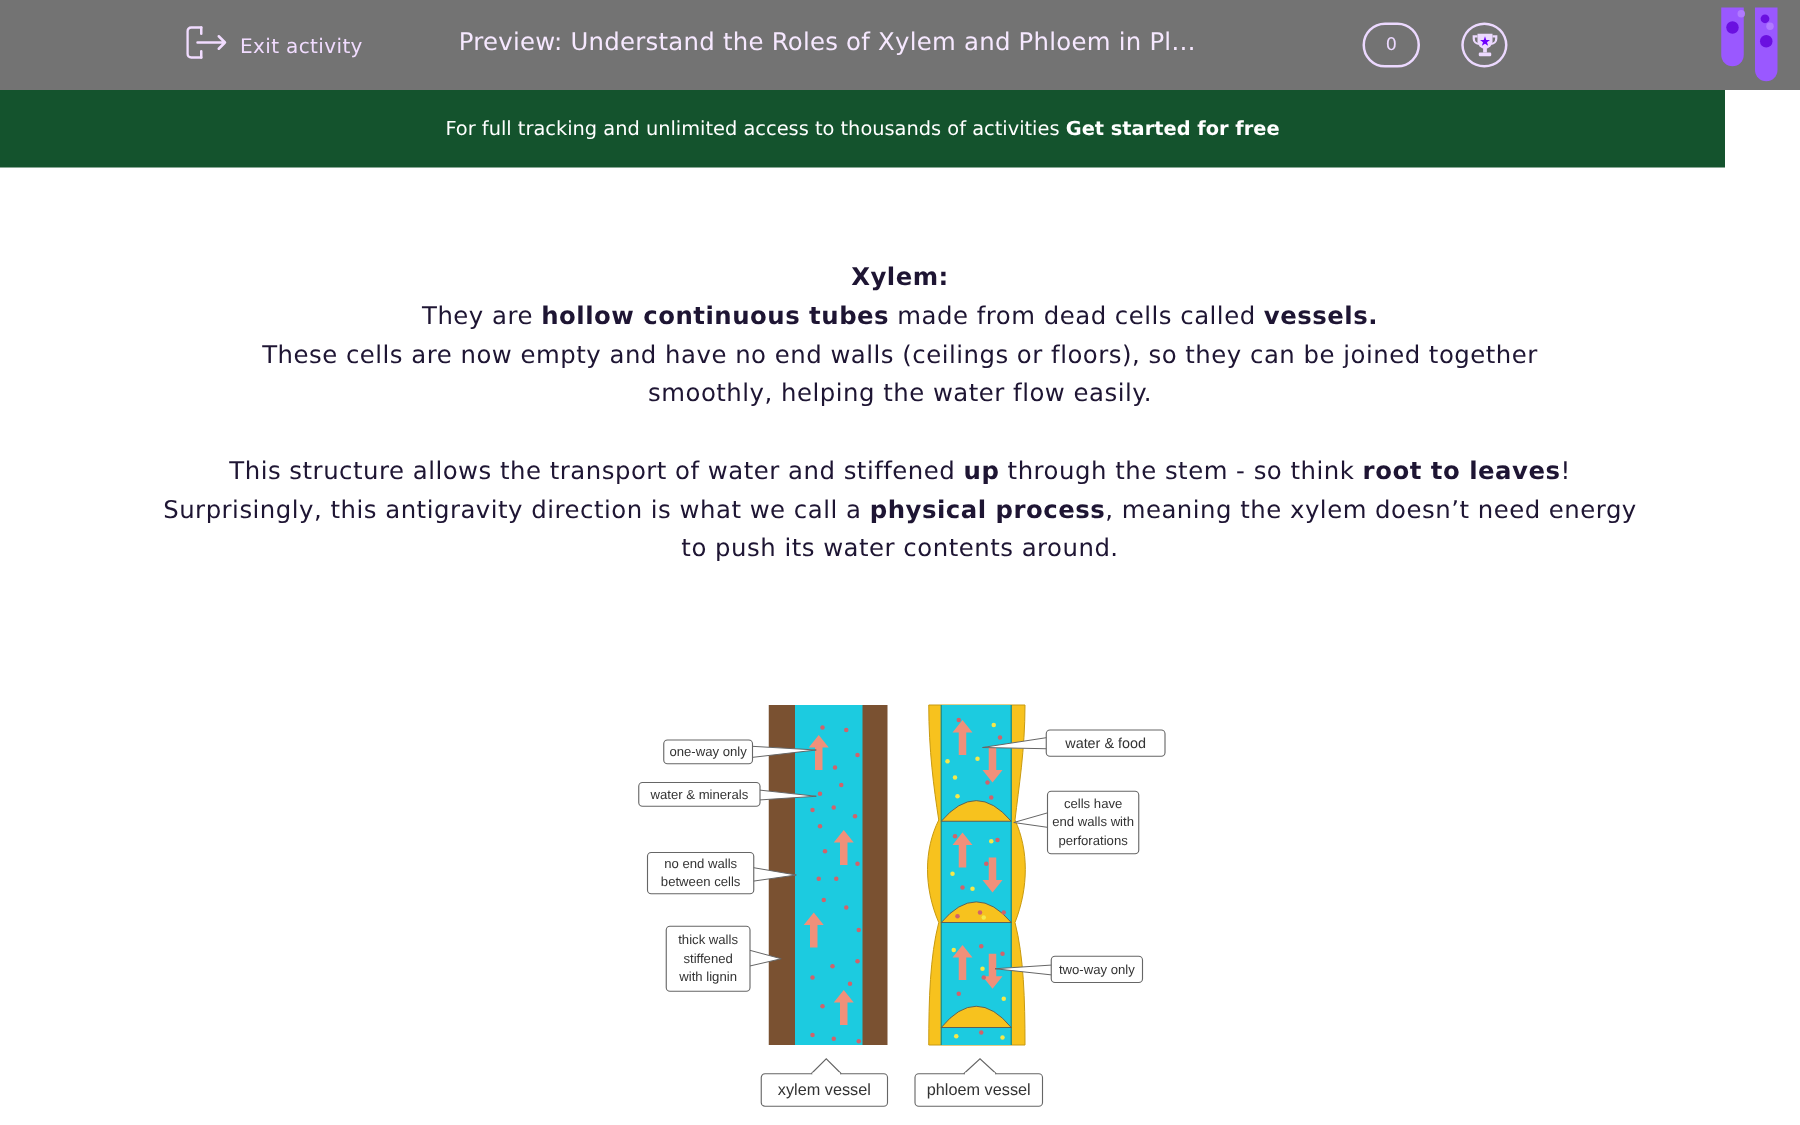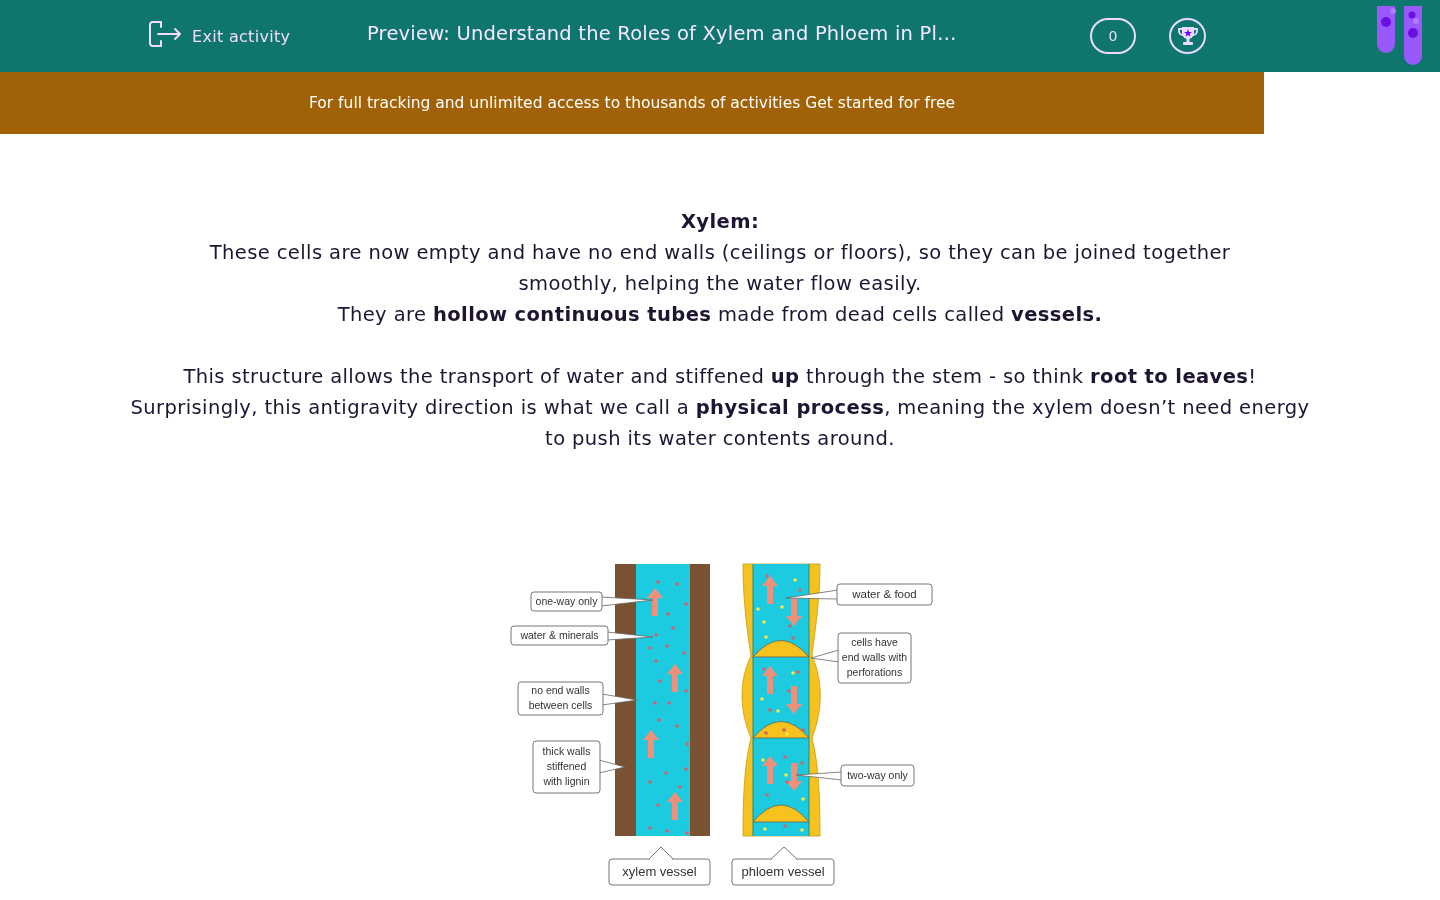--- a/index.html
+++ b/index.html
@@ -1,29 +1,29 @@
 <!DOCTYPE html>
 <html><head>
 <meta charset="utf-8">
 <style>
   * { box-sizing: border-box; margin: 0; padding: 0; }
   html, body { width: 1440px; height: 900px; overflow: hidden; background: #ffffff; }
   body { font-family: "DejaVu Sans", sans-serif; color: #1e1533; position: relative; }
 
-  .topbar { position: absolute; left: 0; top: 0; width: 1440px; height: 72px; background: #0f766e; }
+  .topbar { position: absolute; left: 0; top: 0; width: 1440px; height: 72px; background: #737373; }
   .exit-btn { position: absolute; left: 149px; top: 22px; height: 28px; display: flex; align-items: center; gap: 10px; color: #f1dcff; cursor: pointer; }
   .exit-btn svg { width: 33px; height: 28px; }
   .exit-label { font-size: 16px; letter-spacing: 0.3px; color: #f1dcff; }
   .title { position: absolute; left: 367px; top: 22px; font-size: 19.5px; color: #f6e8ff; letter-spacing: 0.2px; white-space: nowrap; }
   .score-pill { position: absolute; left: 1090px; top: 18px; width: 46px; height: 36px; border: 2px solid #ecd9ff; border-radius: 18px; color: #ecd9ff; font-size: 14px; display: flex; align-items: center; justify-content: center; }
   .trophy-btn { position: absolute; left: 1169px; top: 18px; width: 37px; height: 36px; border: 2.5px solid #ecd9ff; border-radius: 50%; display: flex; align-items: center; justify-content: center; cursor: pointer; }
   .logo-tubes { position: absolute; left: 1374px; top: 4px; width: 52px; height: 62px; }
 
-  .promo { position: absolute; left: 0; top: 72px; width: 1264px; height: 62px; background: #a16207; display: flex; align-items: center; justify-content: center; color: #ffffff; font-size: 15.5px; }
-  .promo .cta { font-weight: normal; margin-left: 5px; cursor: pointer; }
+  .promo { position: absolute; left: 0; top: 72px; width: 1380px; height: 62px; background: #14532d; display: flex; align-items: center; justify-content: center; color: #ffffff; font-size: 15.5px; }
+  .promo .cta { font-weight: bold; margin-left: 5px; cursor: pointer; }
 
   .content { position: absolute; left: 130px; top: 175px; width: 1180px; text-align: center; font-size: 19.5px; line-height: 31px; color: #1e1533; letter-spacing: 0.4px; }
   .content p { margin: 0; }
   .content .gap { height: 31px; }
   .content b { font-weight: bold; }
 
   .diagram { position: absolute; left: 505px; top: 560px; width: 435px; height: 330px; }
   .diagram svg text { font-family: "Liberation Sans", sans-serif; fill: #333; }
 </style>
 </head>
@@ -67,24 +67,24 @@
 </div>
 
 <div class="promo">
   <span>For full tracking and unlimited access to thousands of activities</span>
   <span class="cta">Get started for free</span>
 </div>
 
 <div class="content">
   <div class="gap"></div>
   <p><b>Xylem:</b></p>
-  <p style="padding: 0 40px;">These cells are now empty and have no end walls (ceilings or floors), so they can be joined together smoothly, helping the water flow easily.</p>
   <p>
     <span>They are </span><b>hollow continuous tubes</b><span> made from dead cells called </span><b>vessels.</b>
   </p>
+  <p style="padding: 0 40px;">These cells are now empty and have no end walls (ceilings or floors), so they can be joined together smoothly, helping the water flow easily.</p>
   <div class="gap"></div>
   <p>
     <span>This structure allows the transport of water and stiffened </span><b>up</b><span> through the stem -  so think </span><b>root to leaves</b><span>!</span><br>
     <span>Surprisingly, this antigravity direction is what we call a </span><b>physical process</b><span>, meaning the xylem doesn’t need energy to push its water contents around.</span>
   </p>
 </div>
 
 <div class="diagram">
   <svg width="435" height="330" viewBox="0 0 435 330">
     <defs>

